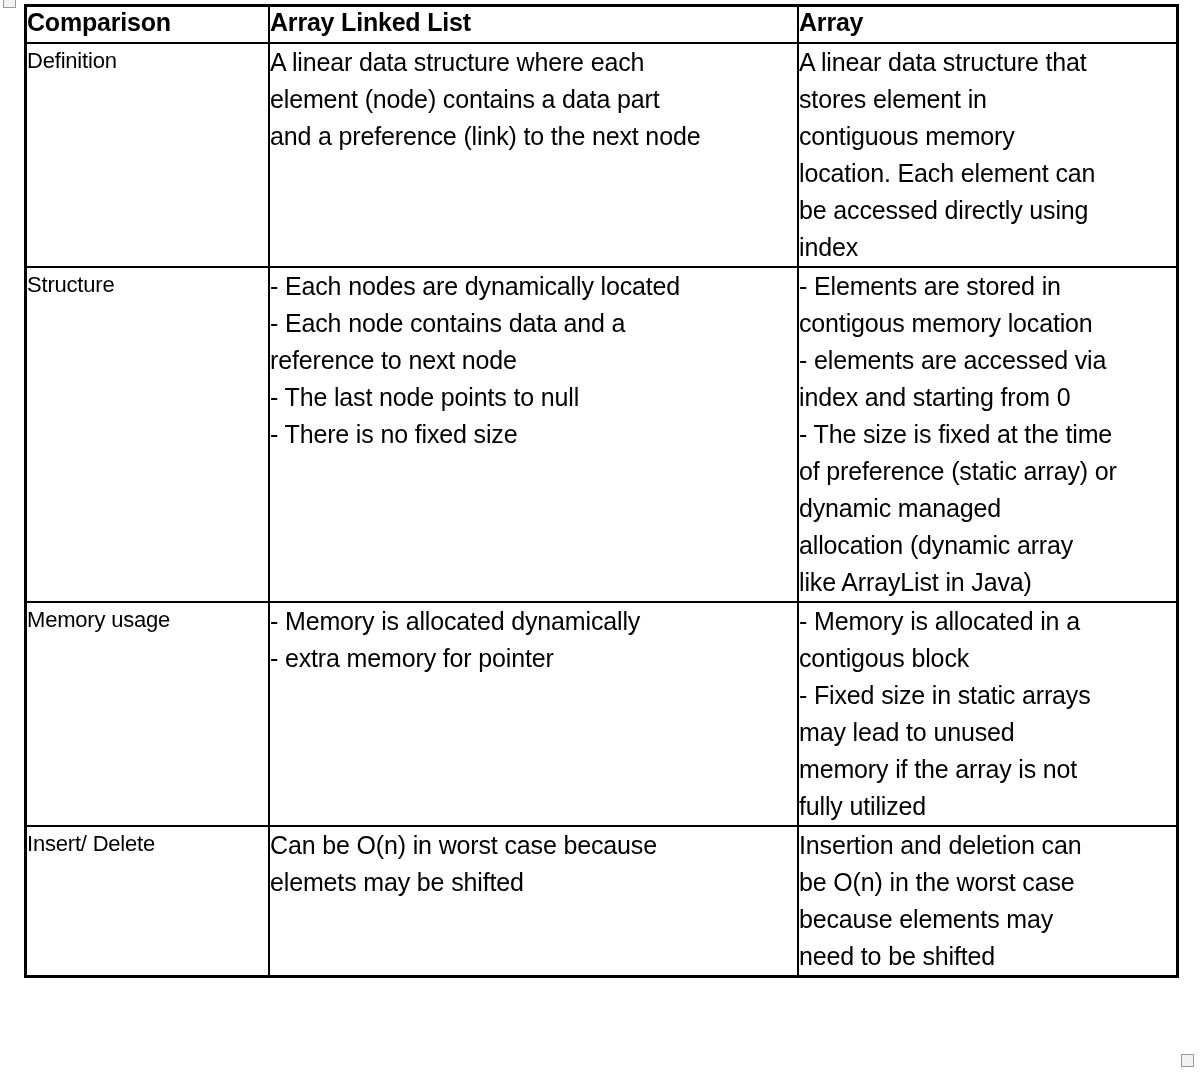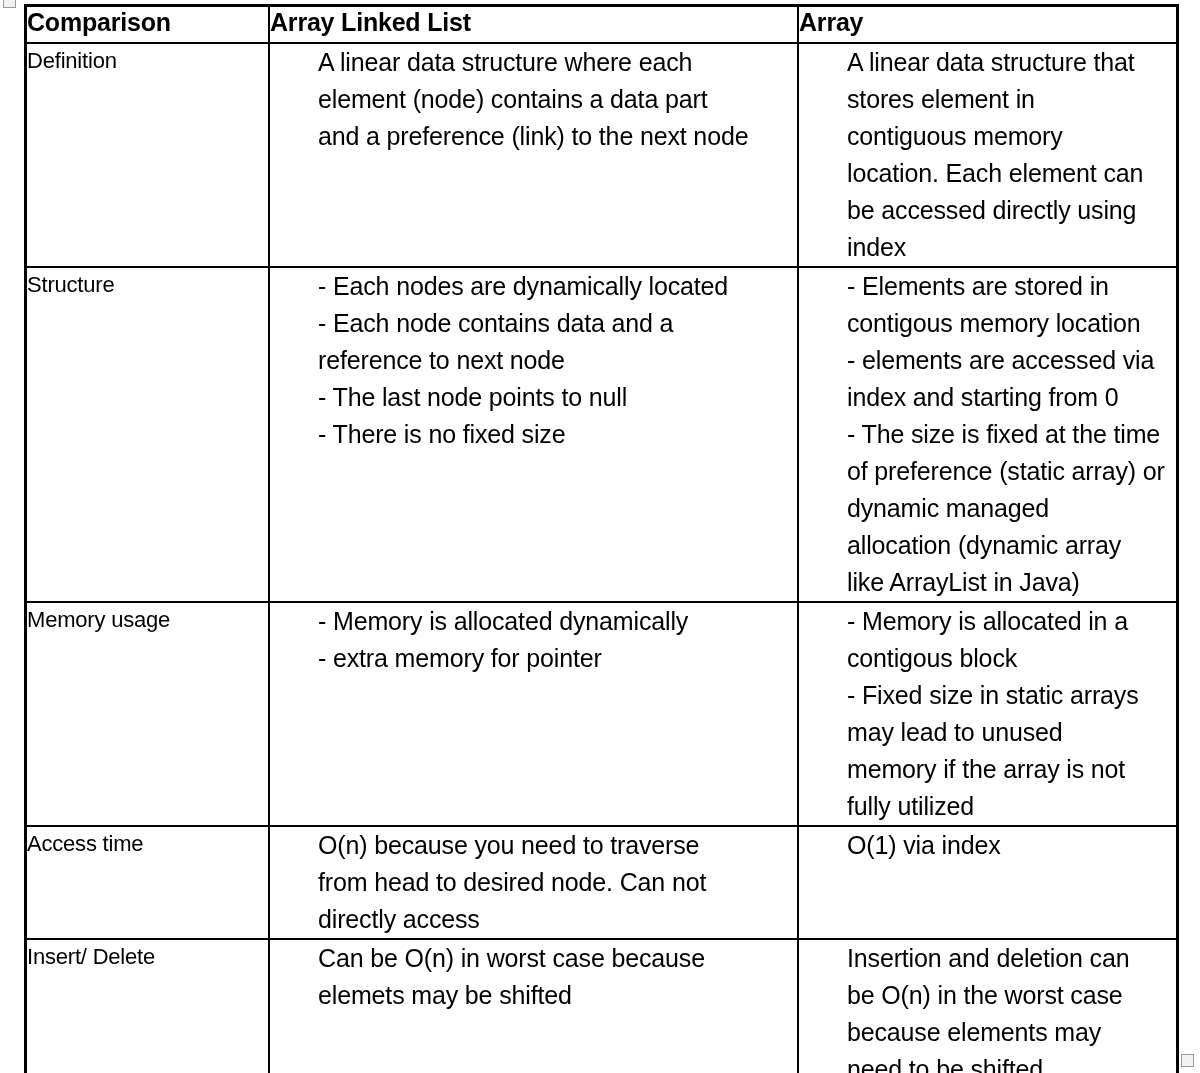--- a/index.html
+++ b/index.html
@@ -85,21 +85,21 @@
 
   td.body {
     text-align: left;
     font-size: 25px;
     line-height: 37px;
     padding: 3px 6px 4px 11px;
     letter-spacing: -0.15px;
   }
 
   .lines { display: block; }
-  .lines .ln { display: block; white-space: pre-wrap; padding-left: 48px; }
+  .lines .ln { display: block; white-space: pre-wrap; }
 
   
   tr.r-head   { height: 37px;  }
   tr.r-def    { height: 218px; }
   tr.r-struct { height: 328px; }
   tr.r-mem    { height: 220px; margin-top: 36px; }
   tr.r-acc    { height: 110px; }
   tr.r-ins    { height: 143px; }
 </style>
 </head>
@@ -182,35 +182,20 @@
             <span class="lines">
                 <span class="ln">- Memory is allocated in a</span>
                 <span class="ln">contigous block</span>
                 <span class="ln">- Fixed size in static arrays</span>
                 <span class="ln">may lead to unused</span>
                 <span class="ln">memory if the array is not</span>
                 <span class="ln">fully utilized</span>
               </span>
           </td>
         </tr>
-        <tr class="r-acc">
-          <td class="label">Access time</td>
-          <td class="body">
-            <span class="lines">
-                <span class="ln">O(n) because you need to traverse</span>
-                <span class="ln">from head to desired node. Can not</span>
-                <span class="ln">directly access</span>
-              </span>
-          </td>
-          <td class="body">
-            <span class="lines">
-                <span class="ln">O(1) via index</span>
-              </span>
-          </td>
-        </tr>
         <tr class="r-ins">
           <td class="label">Insert/ Delete</td>
           <td class="body">
             <span class="lines">
                 <span class="ln">Can be O(n) in worst case because</span>
                 <span class="ln">elemets may be shifted</span>
               </span>
           </td>
           <td class="body">
             <span class="lines">

